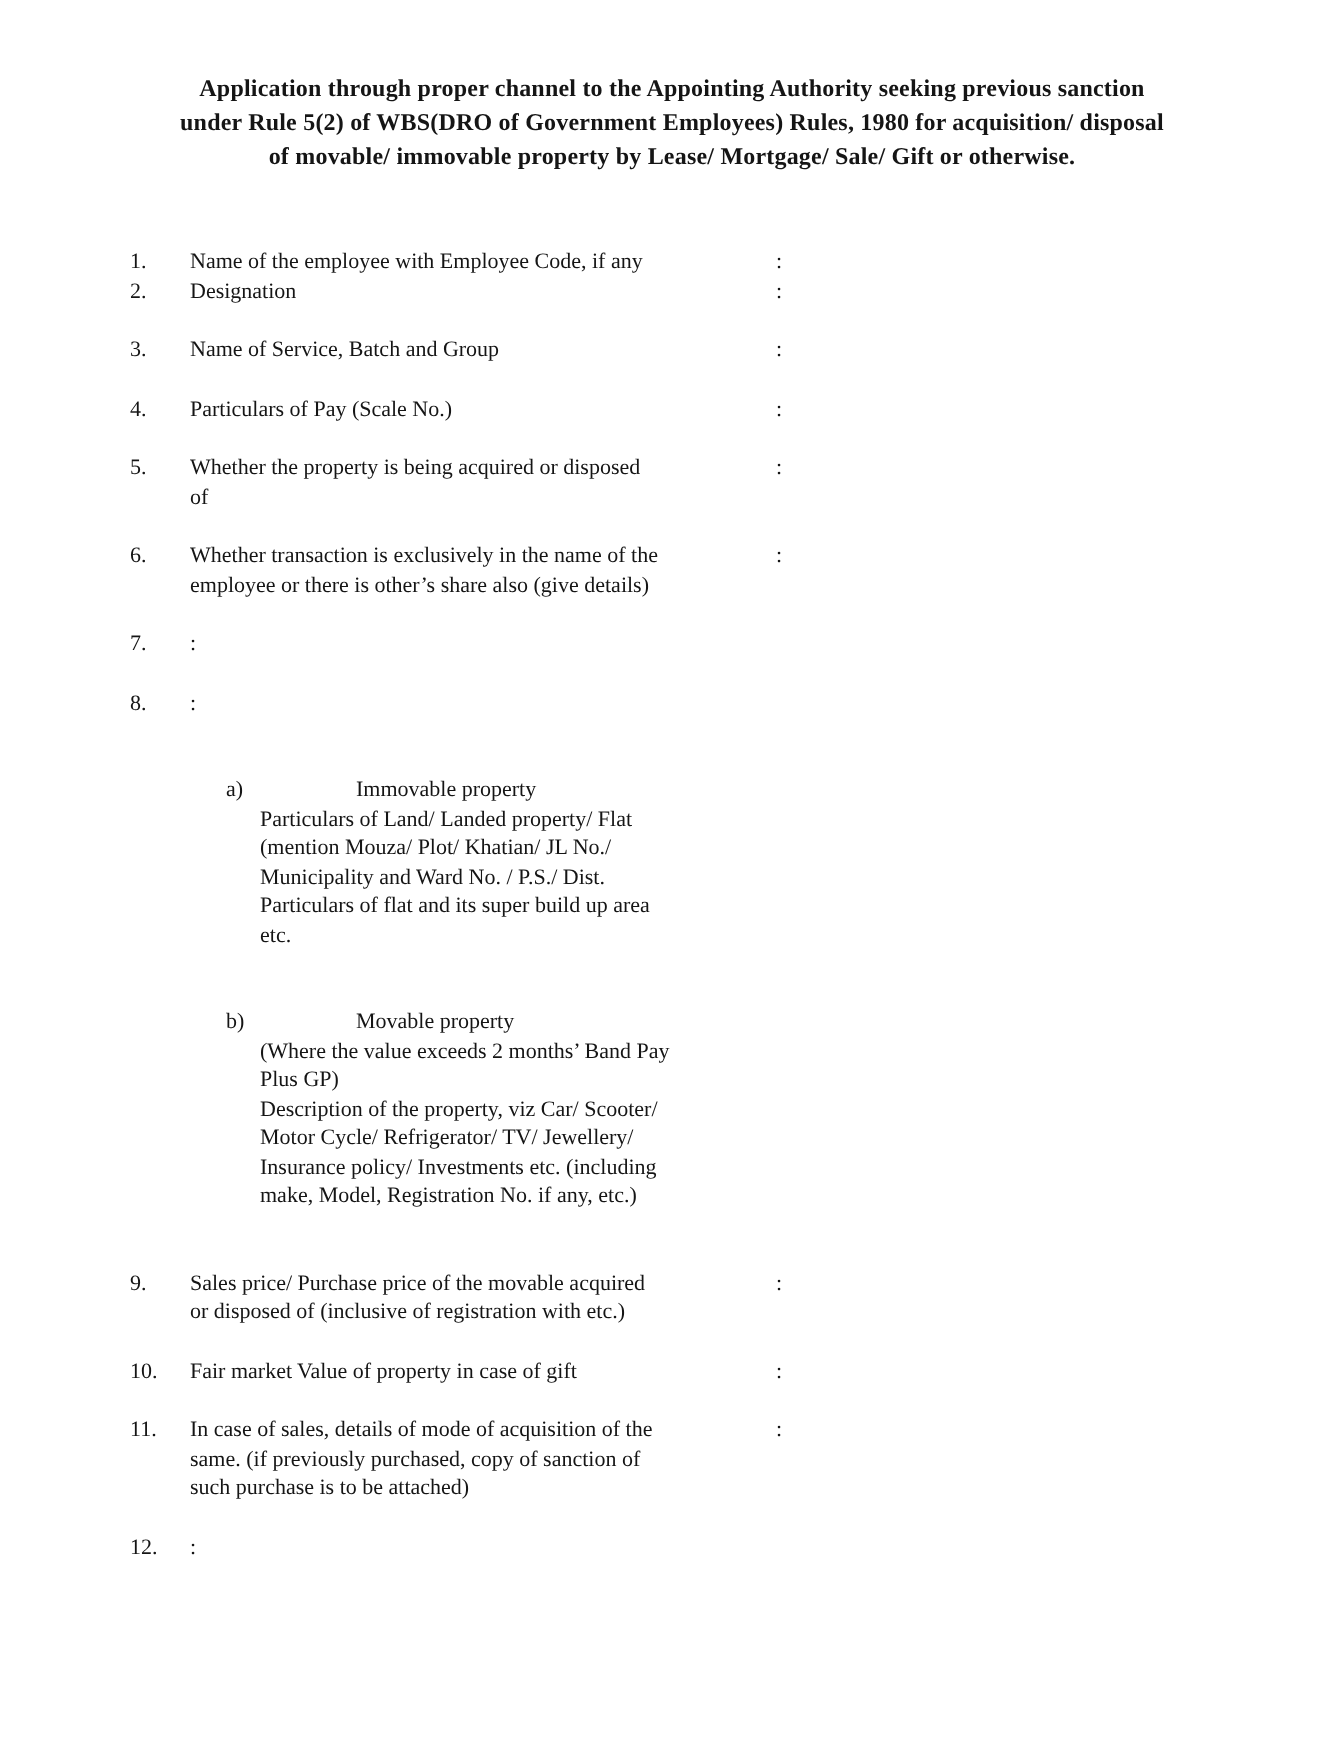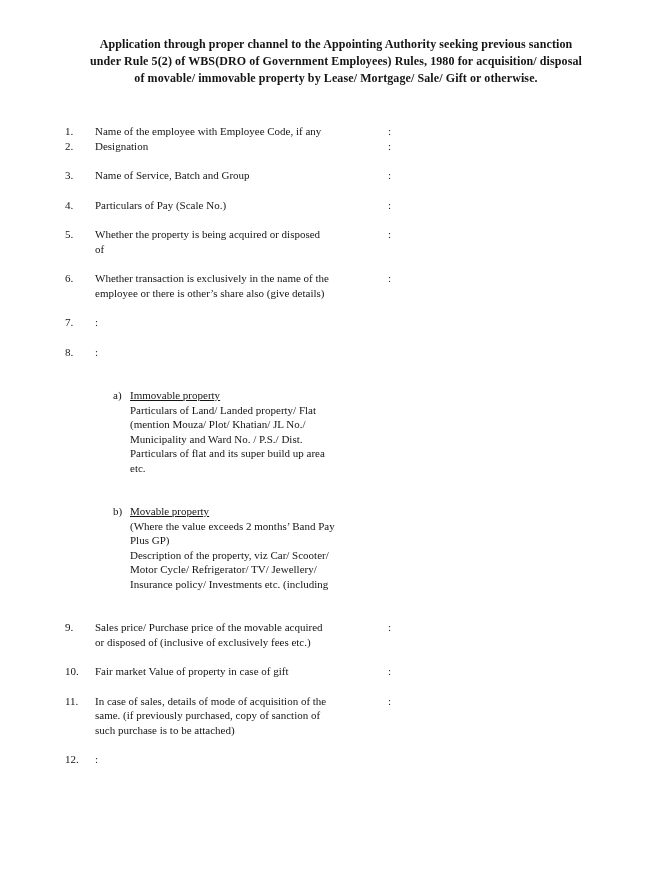--- a/index.html
+++ b/index.html
@@ -58,21 +58,21 @@
     width: 17px;
   }
   .row.sub .txt {
     flex: 0 0 250px;
     width: 250px;
   }
   .ln {
     white-space: nowrap;
   }
   .ln.heading {
-    text-decoration: underline;
+    margin-left: 48px;
   }
   .gap-none   { margin-top: 0; }
   .gap-line   { margin-top: 15px; }
   .gap-double { margin-top: 29px; }
 </style>
 </head>
 <body>
 
 <div class="page">
   <div class="title">
@@ -146,27 +146,28 @@
       </div>
       <div class="row gap-double sub">
         <span class="sublabel">b)</span>
         <span class="txt">
           <div class="ln heading">Movable property</div>
           <div class="ln">(Where the value exceeds 2 months’ Band Pay</div>
           <div class="ln">Plus GP)</div>
           <div class="ln">Description of the property, viz Car/ Scooter/</div>
           <div class="ln">Motor Cycle/ Refrigerator/ TV/ Jewellery/</div>
           <div class="ln">Insurance policy/ Investments etc. (including</div>
+          <div class="ln">make, Model, Registration No. if any, etc.)</div>
         </span>
       </div>
       <div class="row gap-double">
         <span class="num">9.</span>
         <span class="txt">
           <div class="ln">Sales price/ Purchase price of the movable acquired</div>
-          <div class="ln">or disposed of (inclusive of exclusively fees etc.)</div>
+          <div class="ln">or disposed of (inclusive of registration with etc.)</div>
         </span>
         <span class="colon">:</span>
       </div>
       <div class="row gap-line">
         <span class="num">10.</span>
         <span class="txt">
           <div class="ln">Fair market Value of property in case of gift</div>
         </span>
         <span class="colon">:</span>
       </div>

